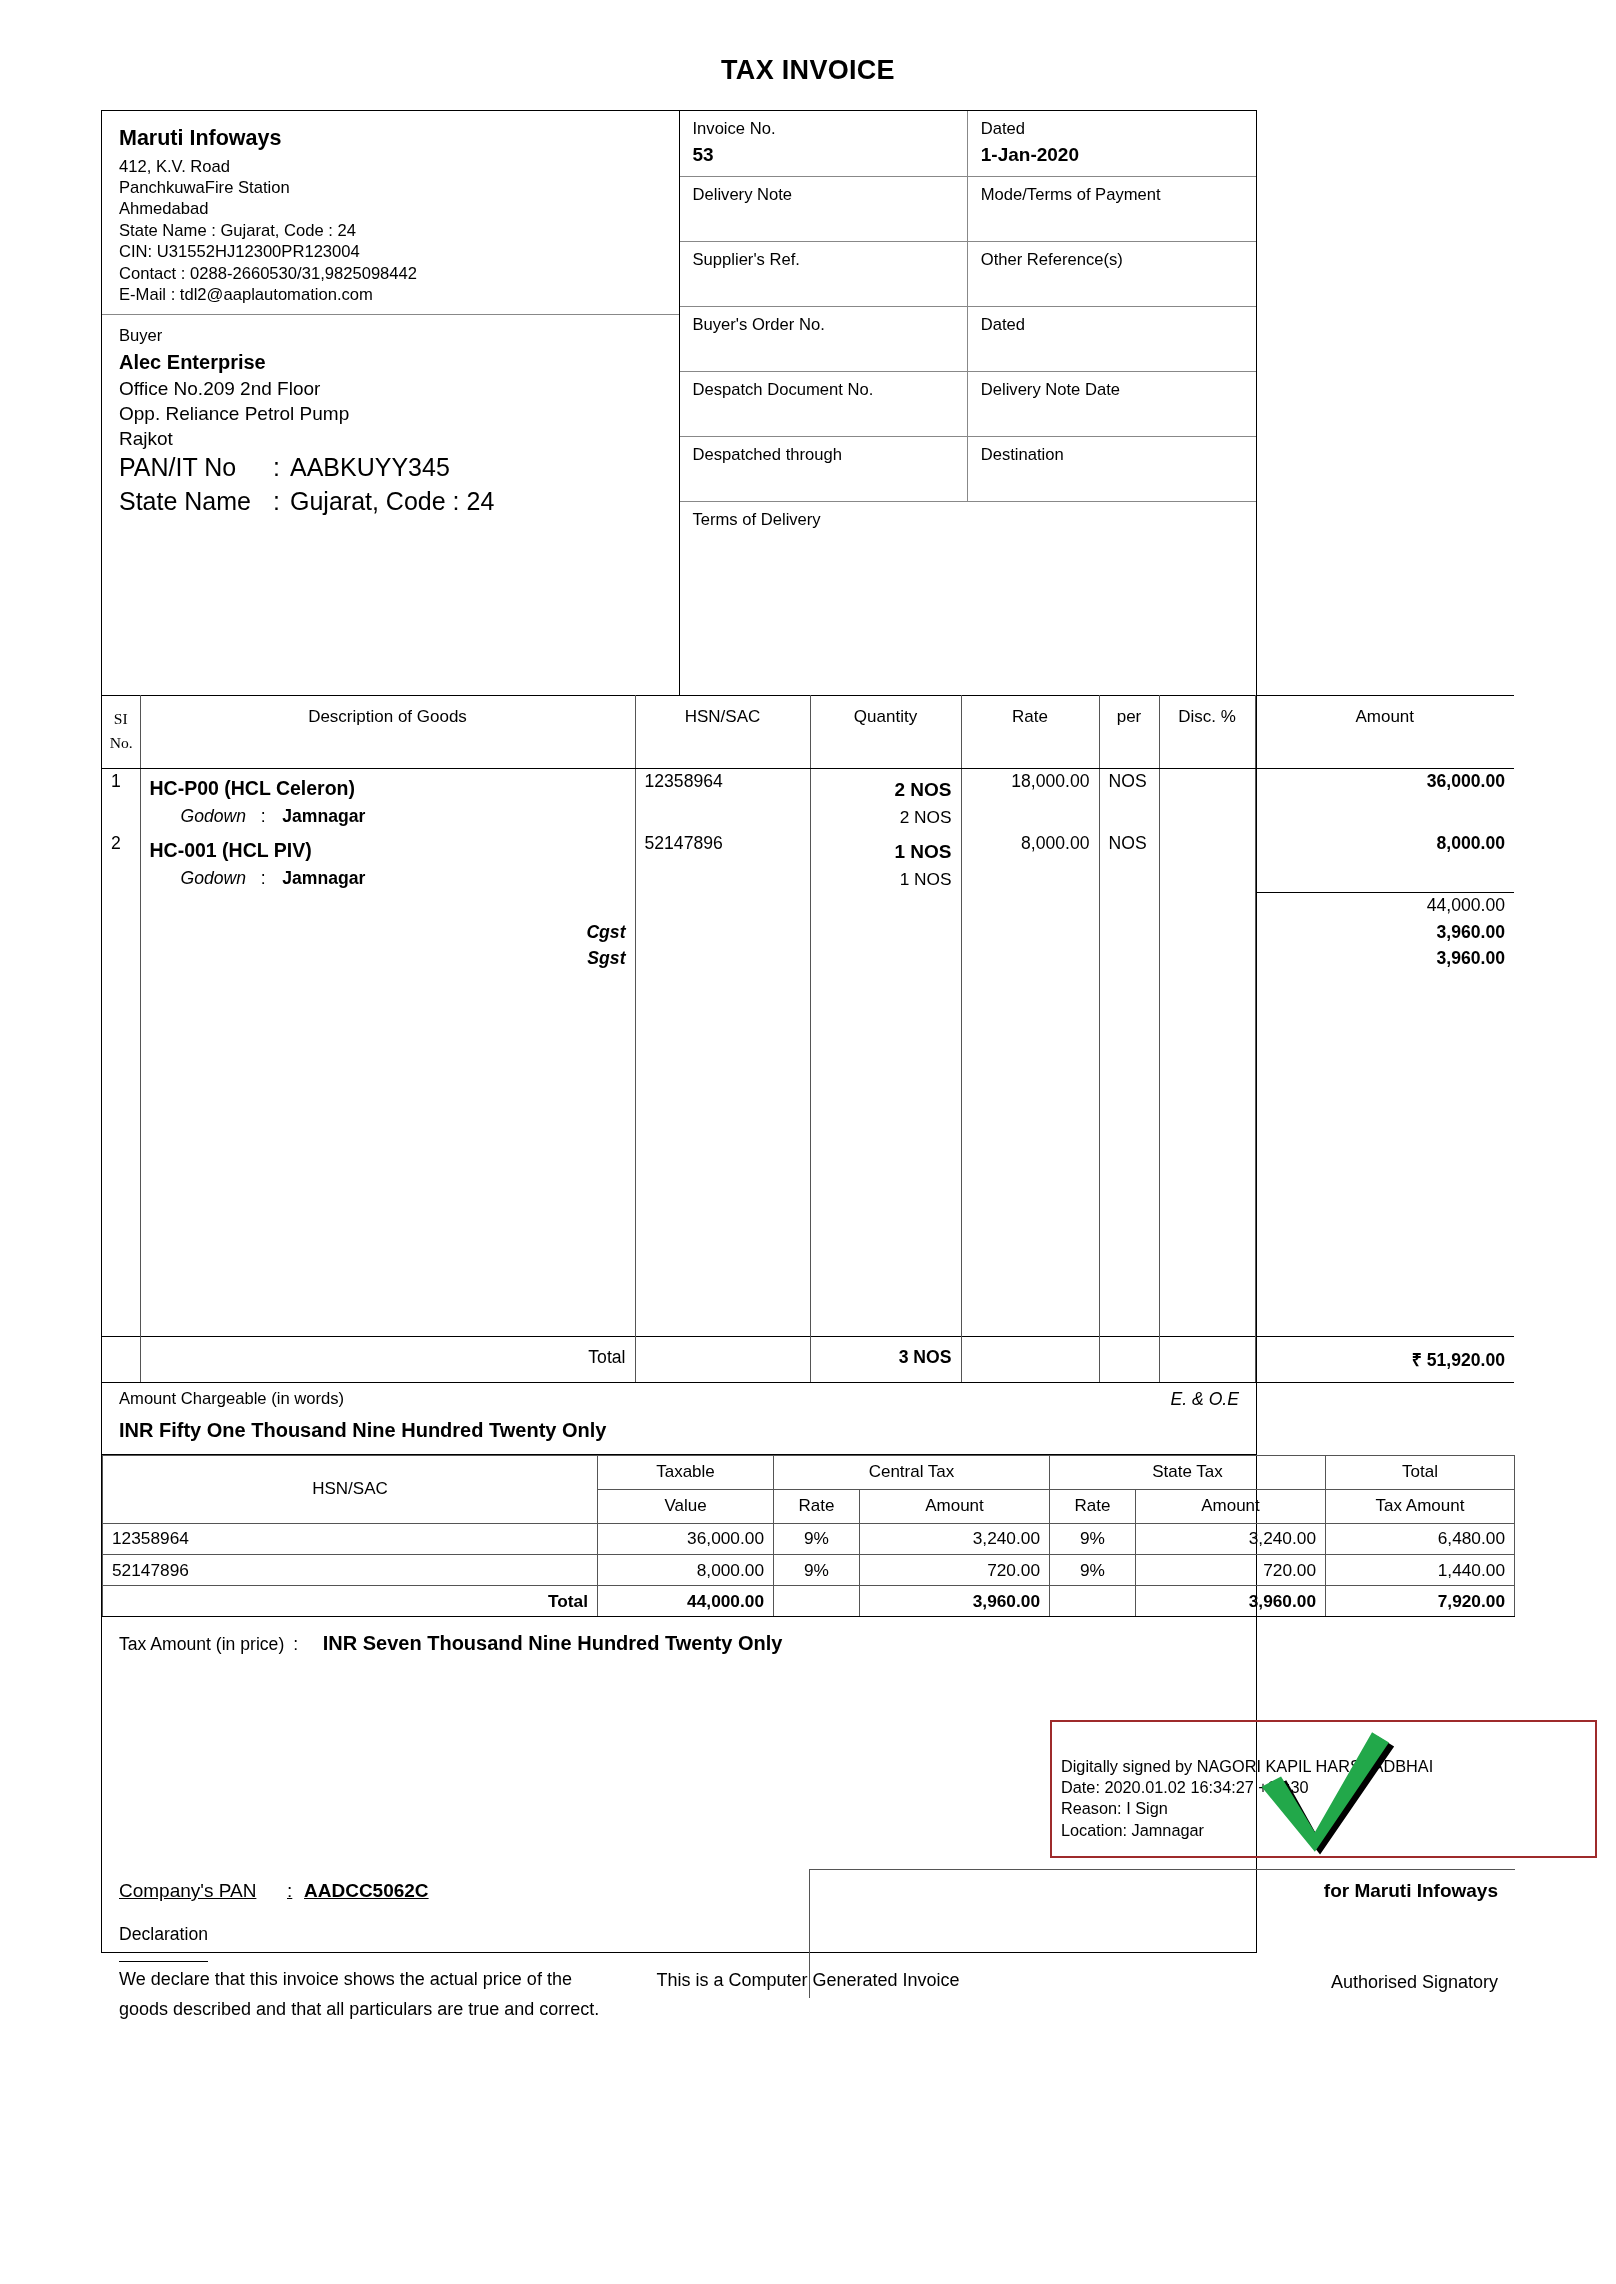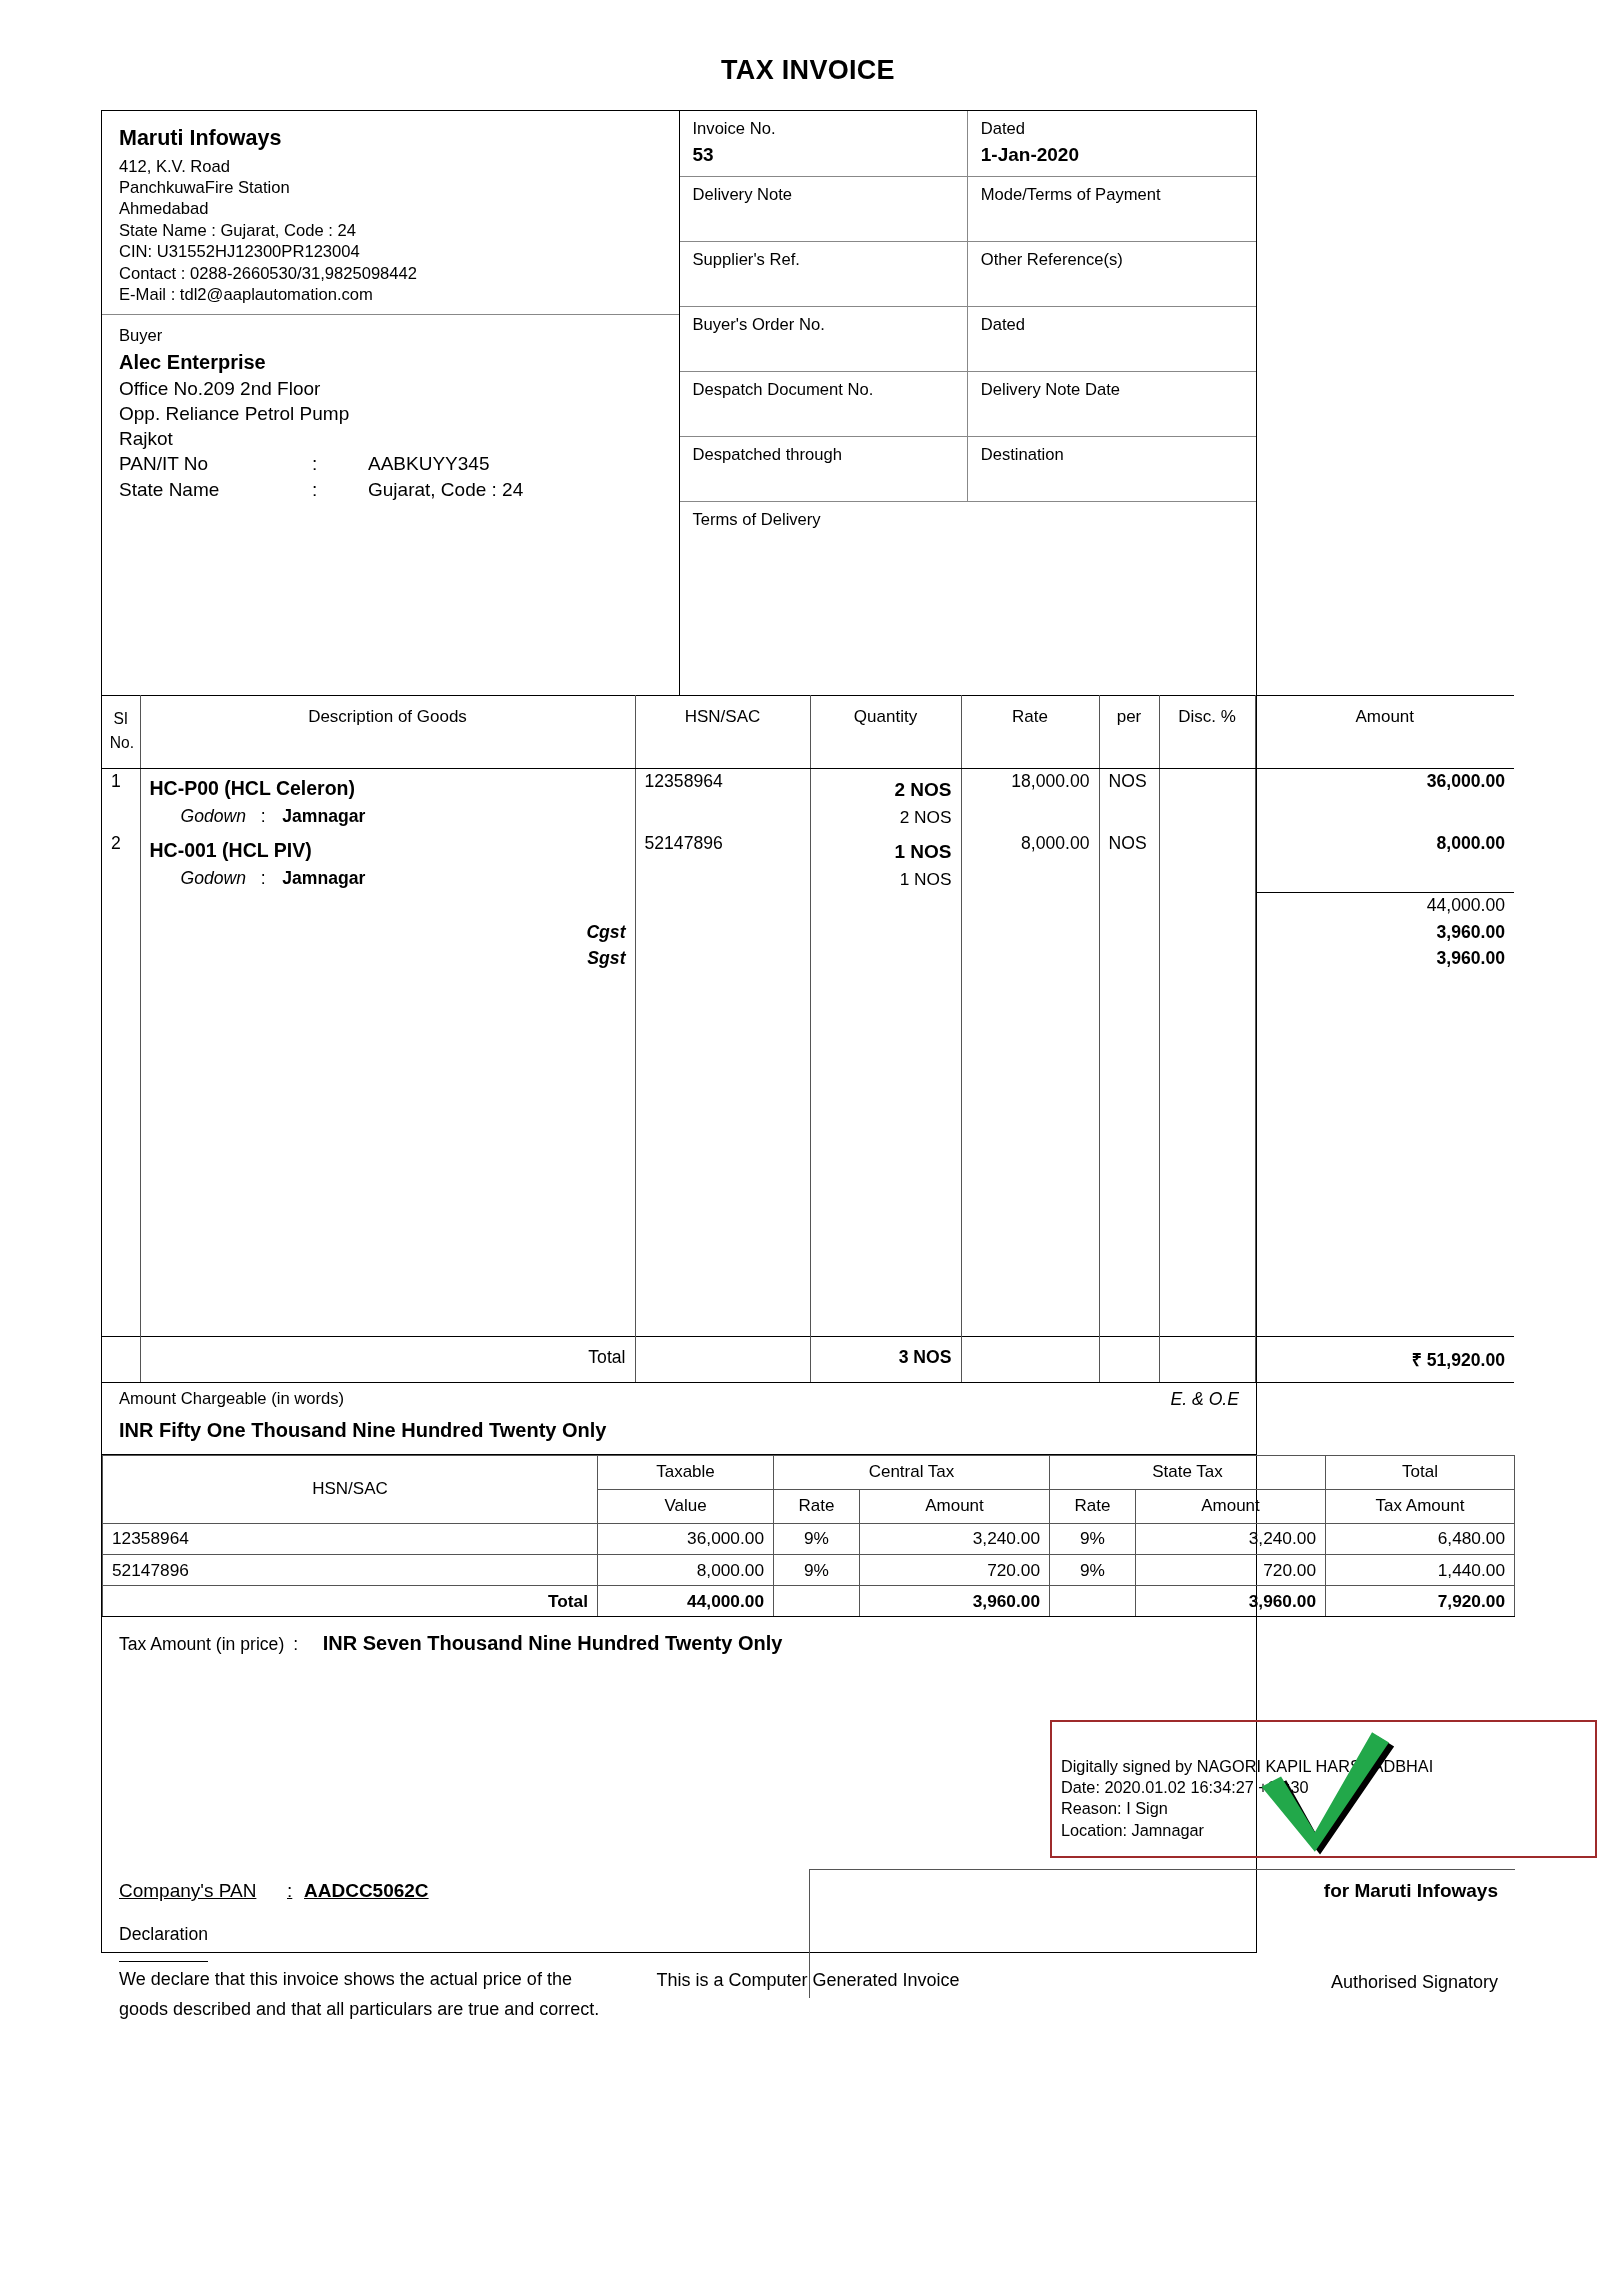--- a/index.html
+++ b/index.html
@@ -40,21 +40,21 @@
     padding: 15.6px 17px 9px 17px;
     border-bottom: 1.3px solid #888;
   }
   .seller-name { font-size: 21.5px; font-weight: bold; padding-bottom: 4.6px; }
   .seller-line { font-size: 16.6px; line-height: 1.29; }
 
   .buyer { padding: 10.4px 17px 6.5px 17px; flex: 1; }
   .buyer-label { font-size: 16.6px; padding-bottom: 3.3px; }
   .buyer-name { font-size: 20px; font-weight: bold; line-height: 1.32; }
   .buyer-line { font-size: 19px; line-height: 1.33; }
-  .kv { display: flex; font-size: 19px; line-height: 1.33; gap: 39px; }
+  .kv { display: flex; font-size: 25px; line-height: 1.33; }
   .kv-k { width: 154px; }
   .kv-sep { width: 17px; }
 
   
   .mrow { display: flex; border-bottom: 1.3px solid #888; }
   .mrow:last-child { border-bottom: none; }
   .mcell {
     width: 50%;
     padding: 7.8px 13px 9px 13px;
     min-height: 63px;
@@ -71,21 +71,21 @@
   .items th, .items td { border-left: 0.7px solid #555; vertical-align: top; }
   .items th:first-child, .items td:first-child { border-left: none; }
   .items thead th {
     border-bottom: 1.3px solid #000;
     font-weight: normal;
     font-size: 17px;
     padding: 11.7px 7.8px 9px 7.8px;
     height: 73px;
     vertical-align: top;
   }
-  .th-sl { line-height: 1.55; font-size: 15.6px; }
+  .th-sl { line-height: 1.55; font-size: 15.6px; font-family: Liberation Serif, serif; }
   .c-sl    { width: 38px; }
   .c-desc  { width: 495px; }
   .c-hsn   { width: 175px; }
   .c-qty   { width: 151px; }
   .c-rate  { width: 138px; }
   .c-per   { width: 60px; }
   .c-disc  { width: 96px; }
   .c-amt   { width: 259px; }
 
   .items td { font-size: 17.6px; padding: 2.6px 9px; }

